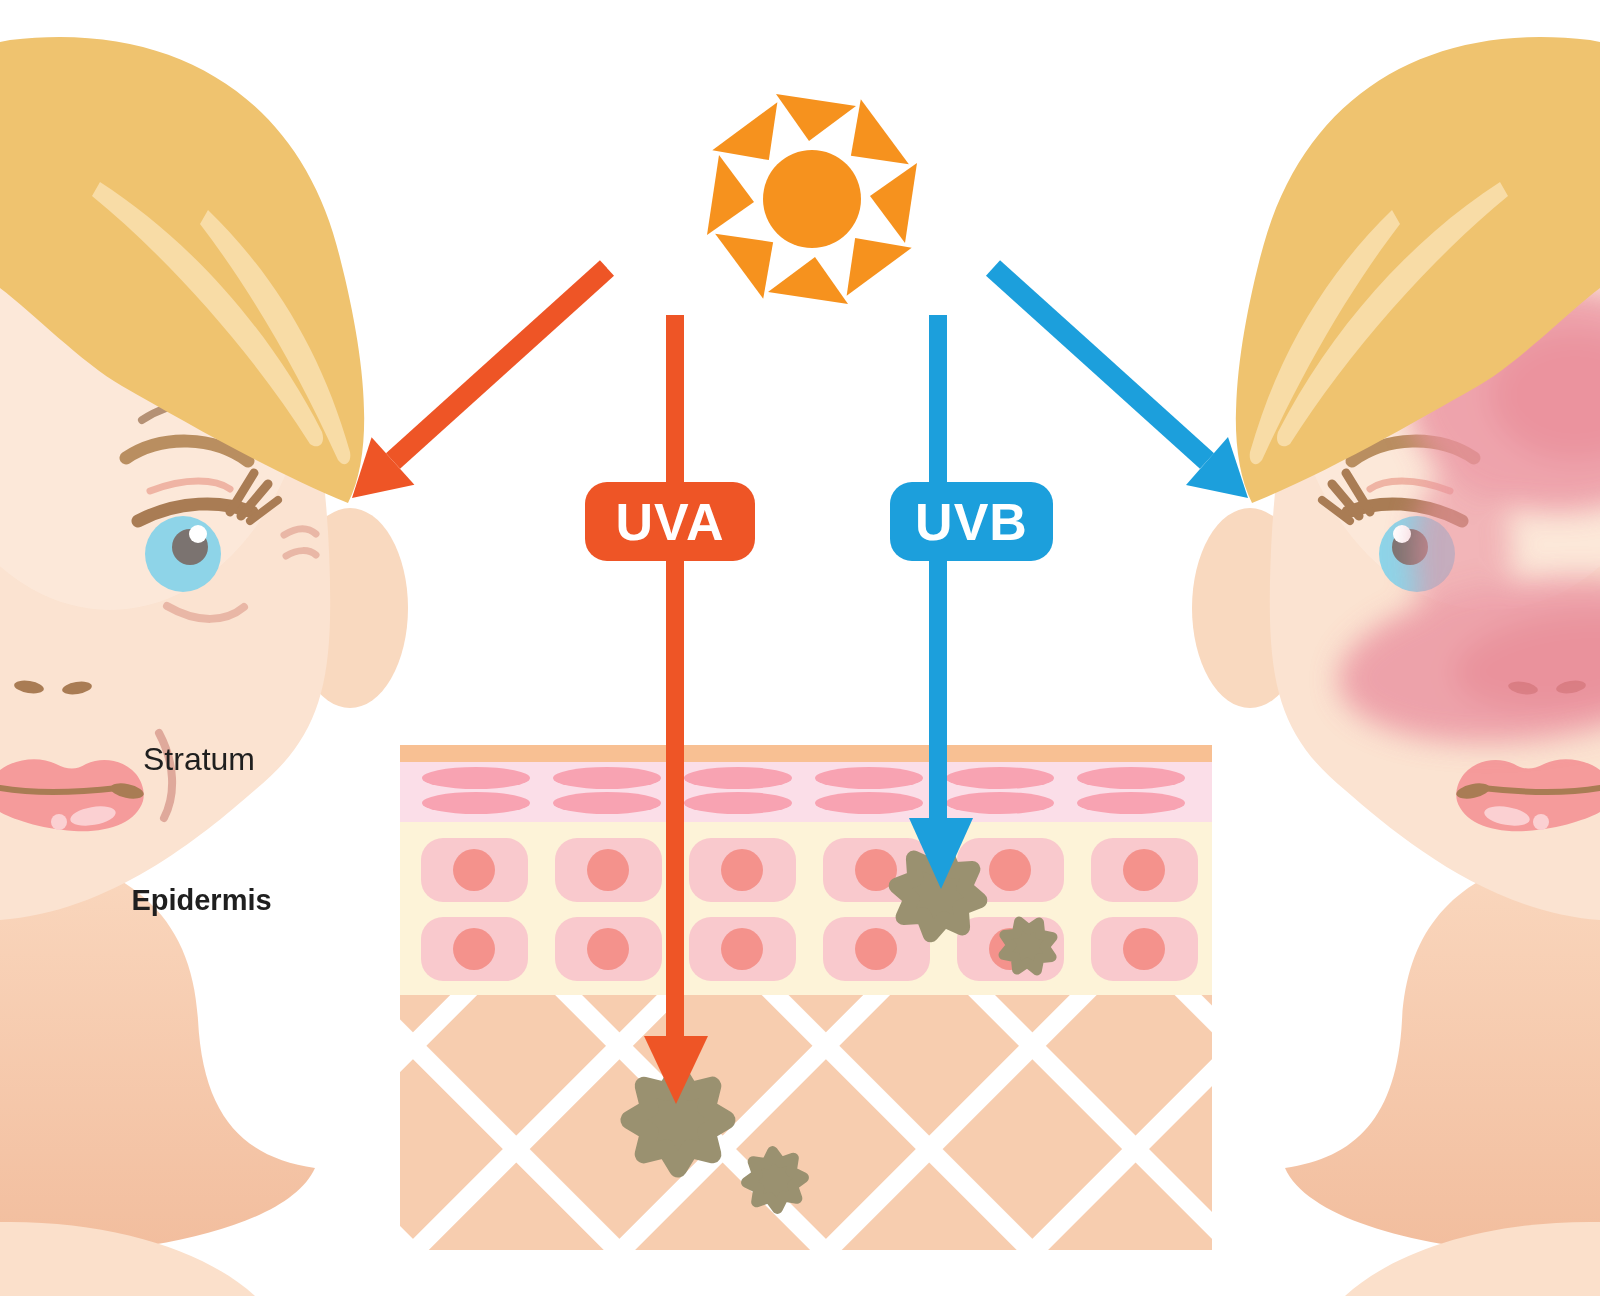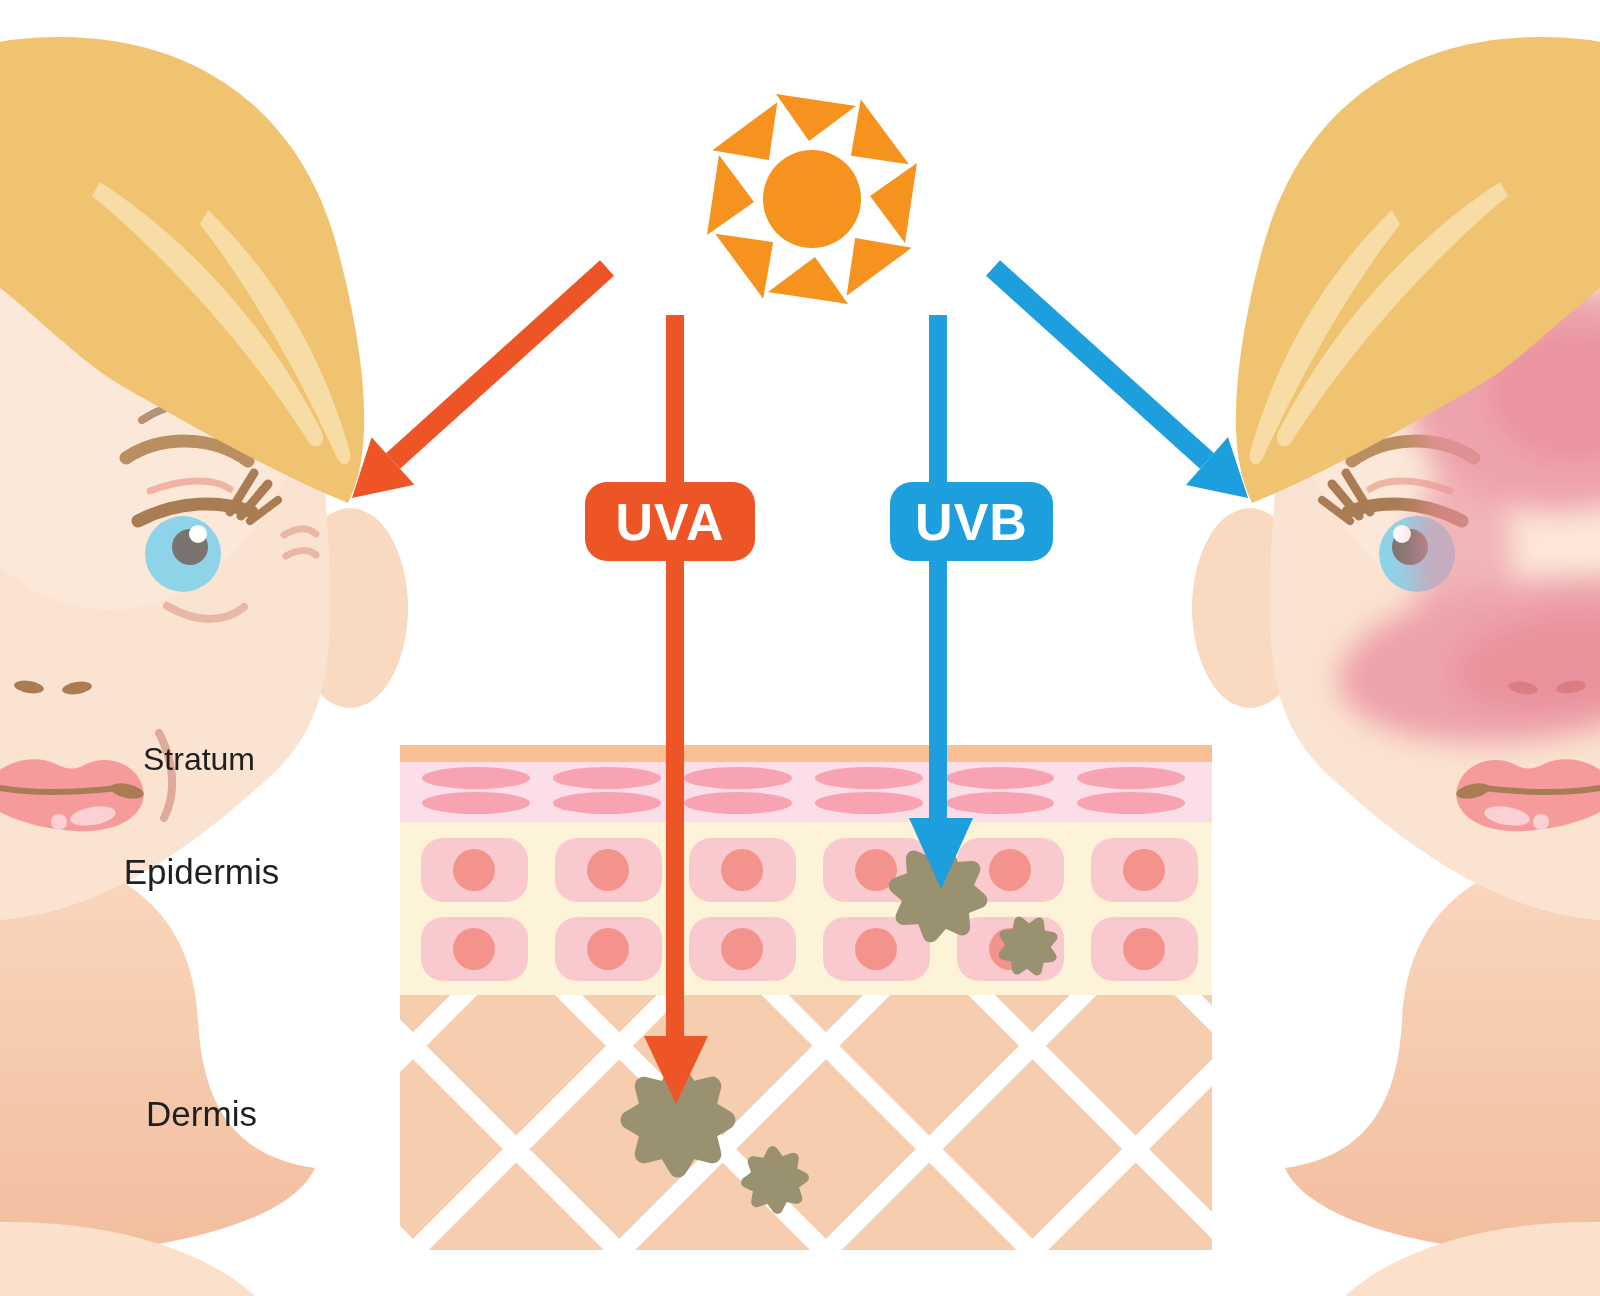--- a/index.html
+++ b/index.html
@@ -12,21 +12,21 @@
     position:absolute;display:flex;align-items:center;justify-content:center;
     color:#fff;font-weight:bold;font-size:52px;letter-spacing:1px;
     border-radius:22px;user-select:none;
   }
   .badge-uva{left:585px;top:482px;width:170px;height:79px;background:var(--c-uva,#EE5526);}
   .badge-uvb{left:858px;top:482px;width:163px;height:79px;background:var(--c-uvb,#1C9FDC);margin-left:32px;}
   .layer-label{
     position:absolute;left:0;text-align:center;color:var(--c-label-text,#1F1F1F);
   }
   .label-stratum{width:398px;top:742px;font-size:32px;line-height:34px;}
-  .label-epidermis{width:403px;top:852px;font-size:35px;}
+  .label-epidermis{width:403px;top:884px;font-size:29px;font-weight:bold;}
   .label-dermis{width:403px;top:1094px;font-size:35px;}
 </style>
 </head>
 <body>
 
 <div class="canvas">
 
 <svg class="scene" viewBox="0 0 1600 1296" xmlns="http://www.w3.org/2000/svg" xmlns:xlink="http://www.w3.org/1999/xlink">
   <defs>
     <linearGradient id="neckGrad" x1="0" y1="845" x2="0" y2="1260" gradientUnits="userSpaceOnUse">
@@ -201,15 +201,14 @@
   </g>
 </svg>
 
 <div class="badge badge-uva">UVA</div>
 <div class="badge badge-uvb">UVB</div>
 
 <div class="layer-label label-stratum">
   <div>Stratum</div>
 </div>
 <div class="layer-label label-epidermis">Epidermis</div>
-<div class="layer-label label-dermis">Dermis</div>
 
 </div>
 
 </body></html>

